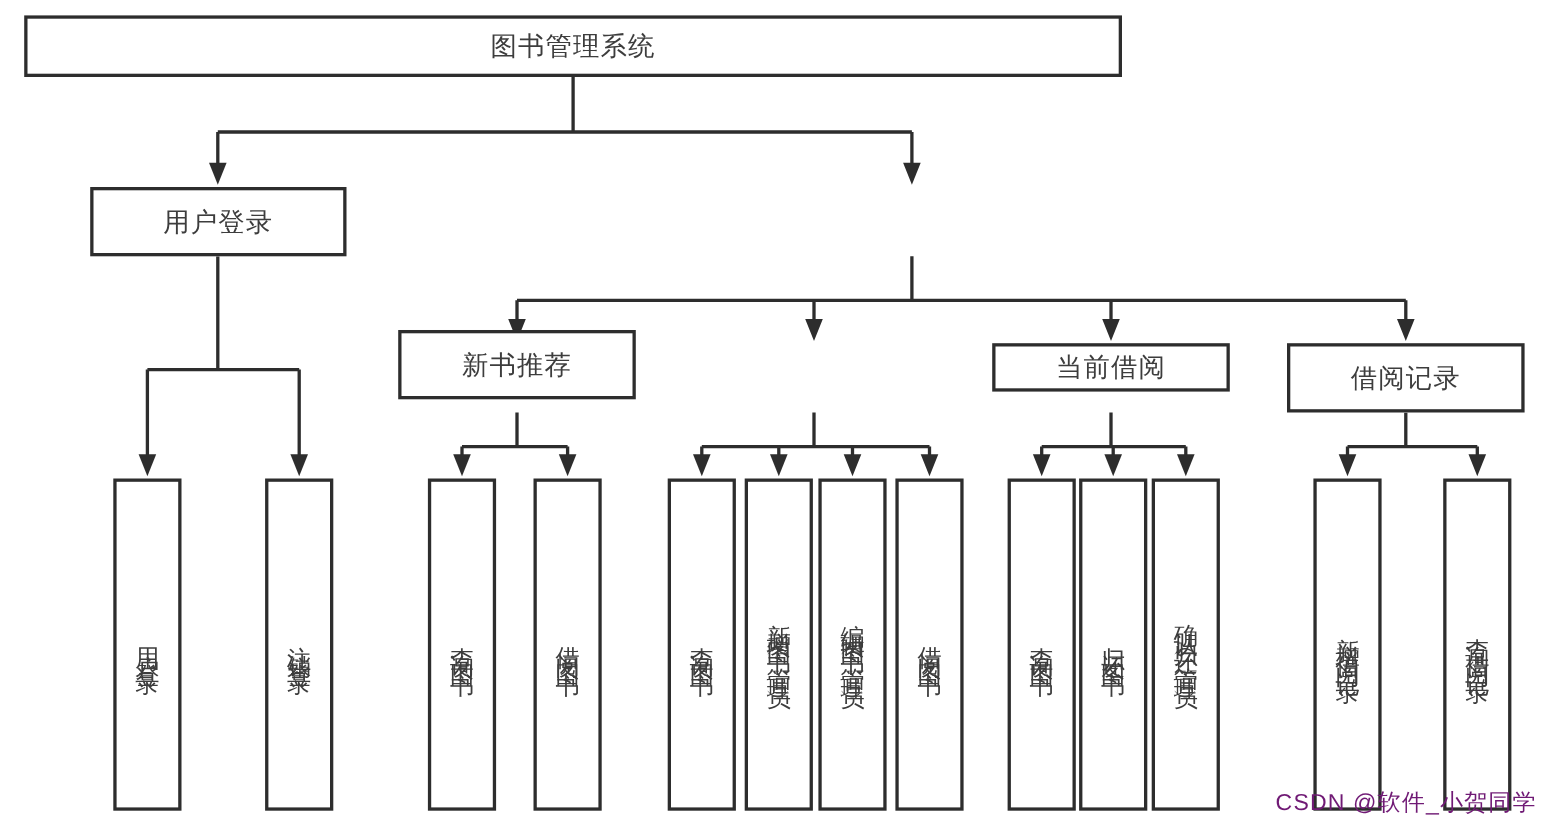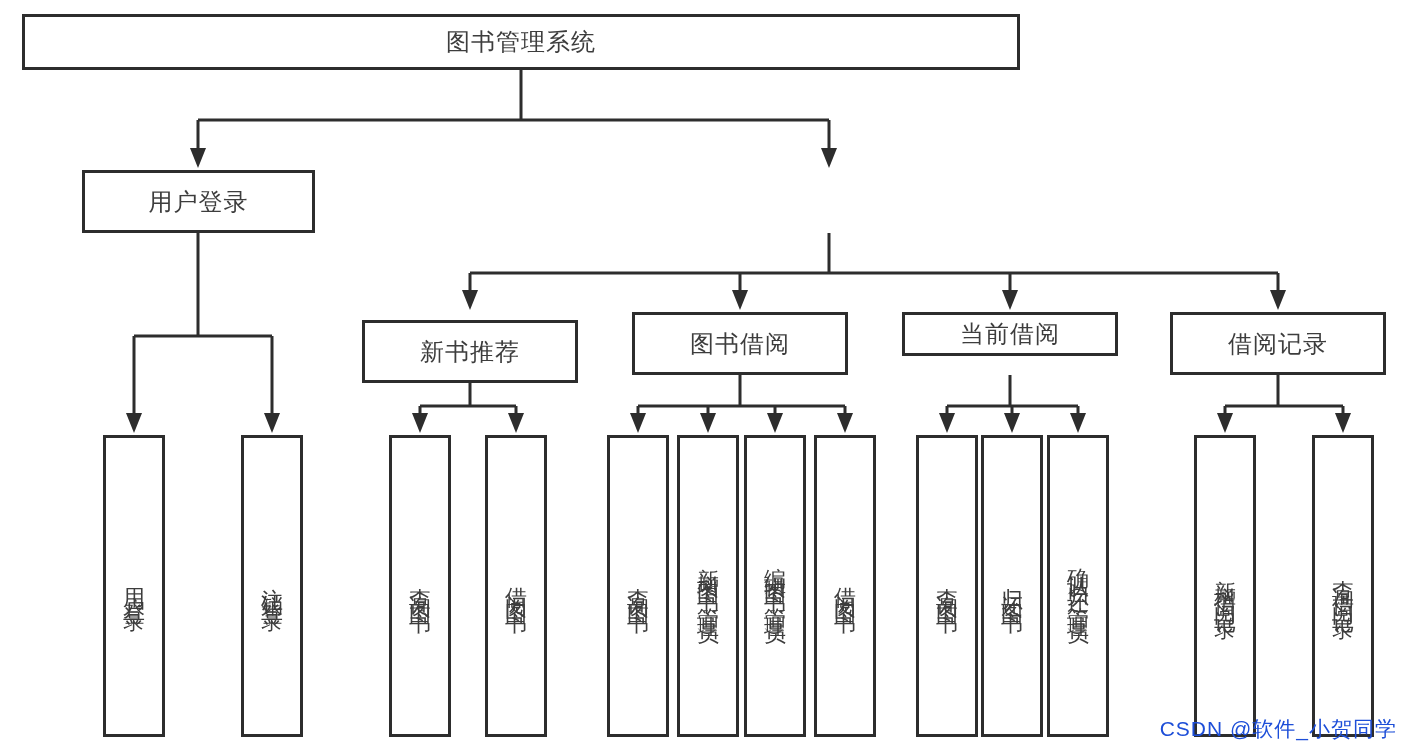--- a/index.html
+++ b/index.html
@@ -28,21 +28,21 @@
     text-orientation:mixed;
     letter-spacing:8px;
     line-height:1;
     white-space:nowrap;
   }
   .watermark{
     position:absolute;
     right:8px;
     bottom:4px;
     font-size:21px;
-    color:#1d4ed8;
+    color:#701a75;
     letter-spacing:1px;
     white-space:nowrap;
   }
 </style>
 </head>
 <body>
 
 <div id="stage">
 
   <svg id="wires" width="1405" height="747" viewBox="0 0 1405 747">
@@ -86,25 +86,22 @@
   </svg>
 
   <div class="node hnode" style="left:22px;top:14px;width:998px;height:56px">
     <span>图书管理系统</span>
   </div>
 
   <div class="node hnode" style="left:82px;top:170px;width:233px;height:63px">
     <span>用户登录</span>
   </div>
 
-  <div class="node hnode" style="left:362px;top:320px;width:216px;height:63px">
+  <div class="node hnode" style="left:362px;top:300px;width:216px;height:63px">
     <span>新书推荐</span>
-  </div>
-  <div class="node hnode" style="left:632px;top:312px;width:216px;height:63px">
-    <span>图书借阅</span>
   </div>
   <div class="node hnode" style="left:902px;top:312px;width:216px;height:44px">
     <span>当前借阅</span>
   </div>
   <div class="node hnode" style="left:1170px;top:312px;width:216px;height:63px">
     <span>借阅记录</span>
   </div>
 
   <div class="node leaf" style="left:103px;top:435px;width:62px;height:302px">
     <span class="vtext">用户登录</span>

